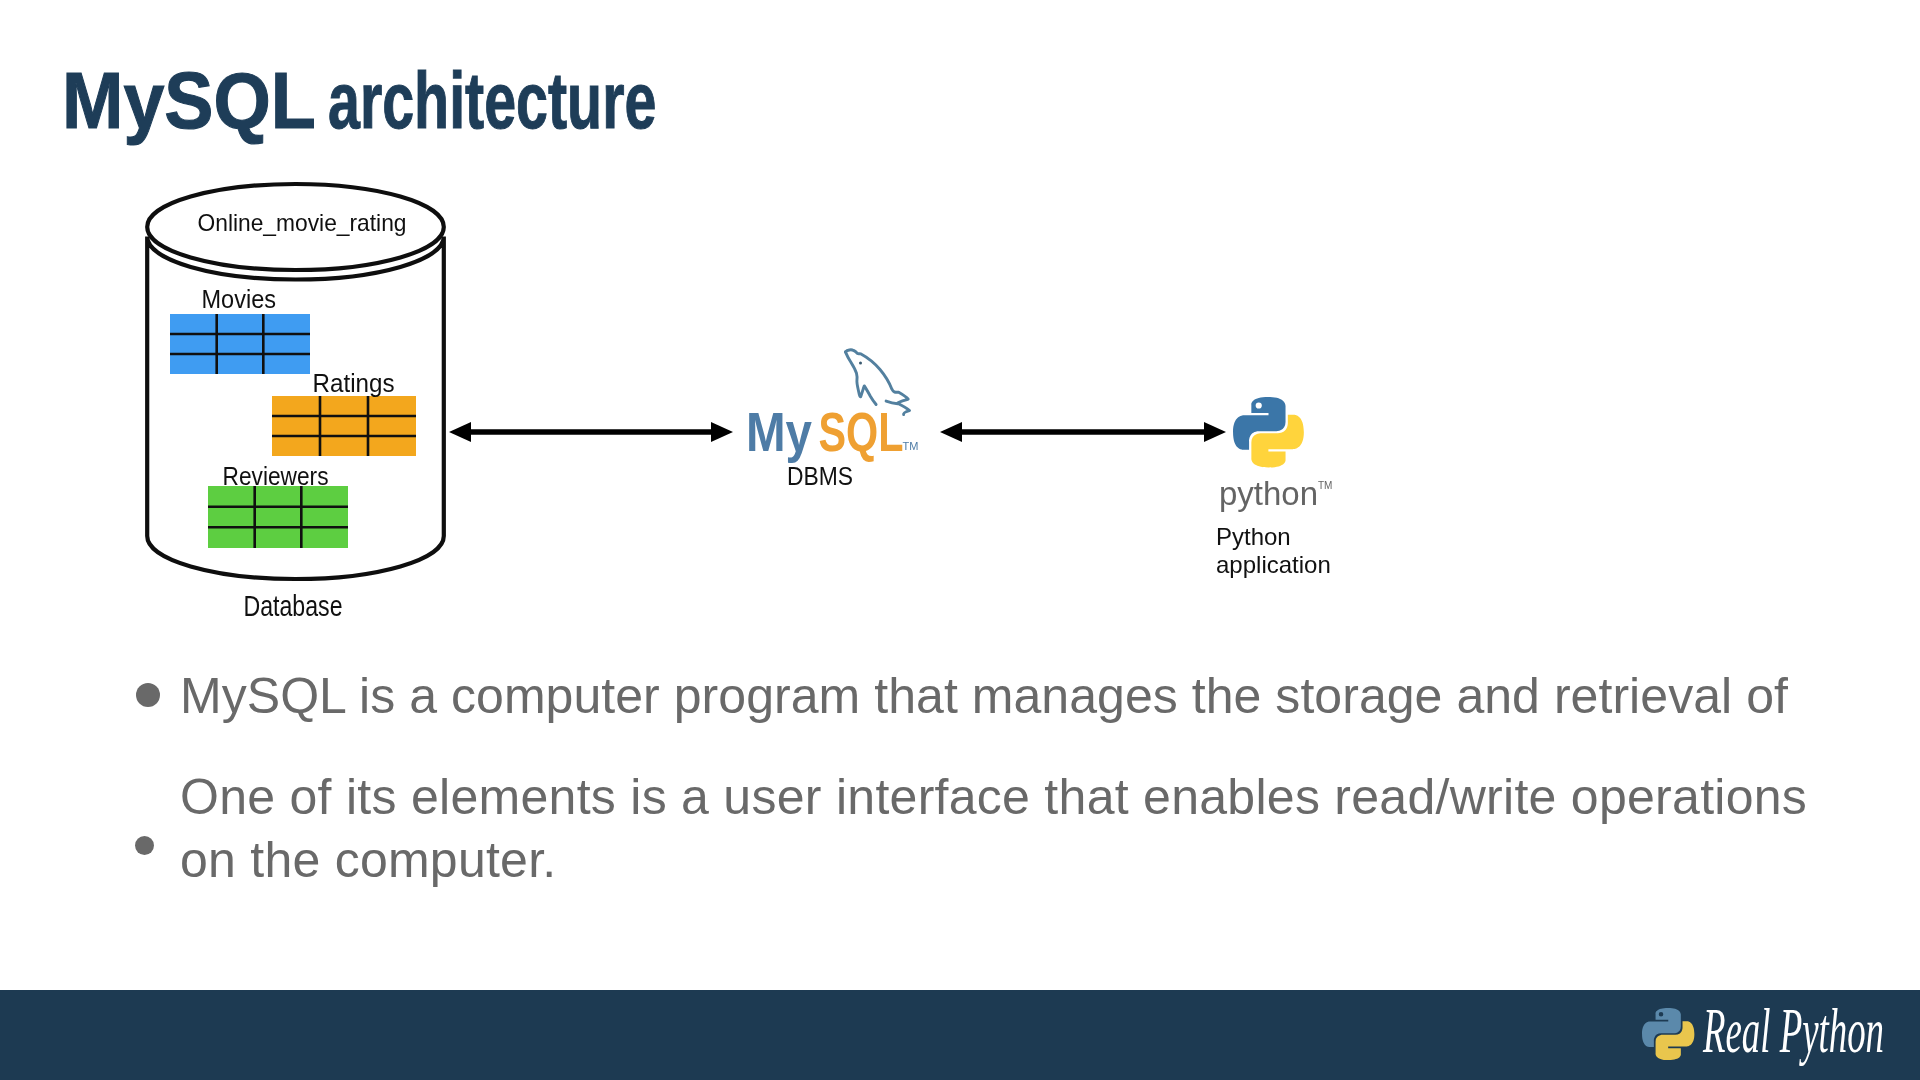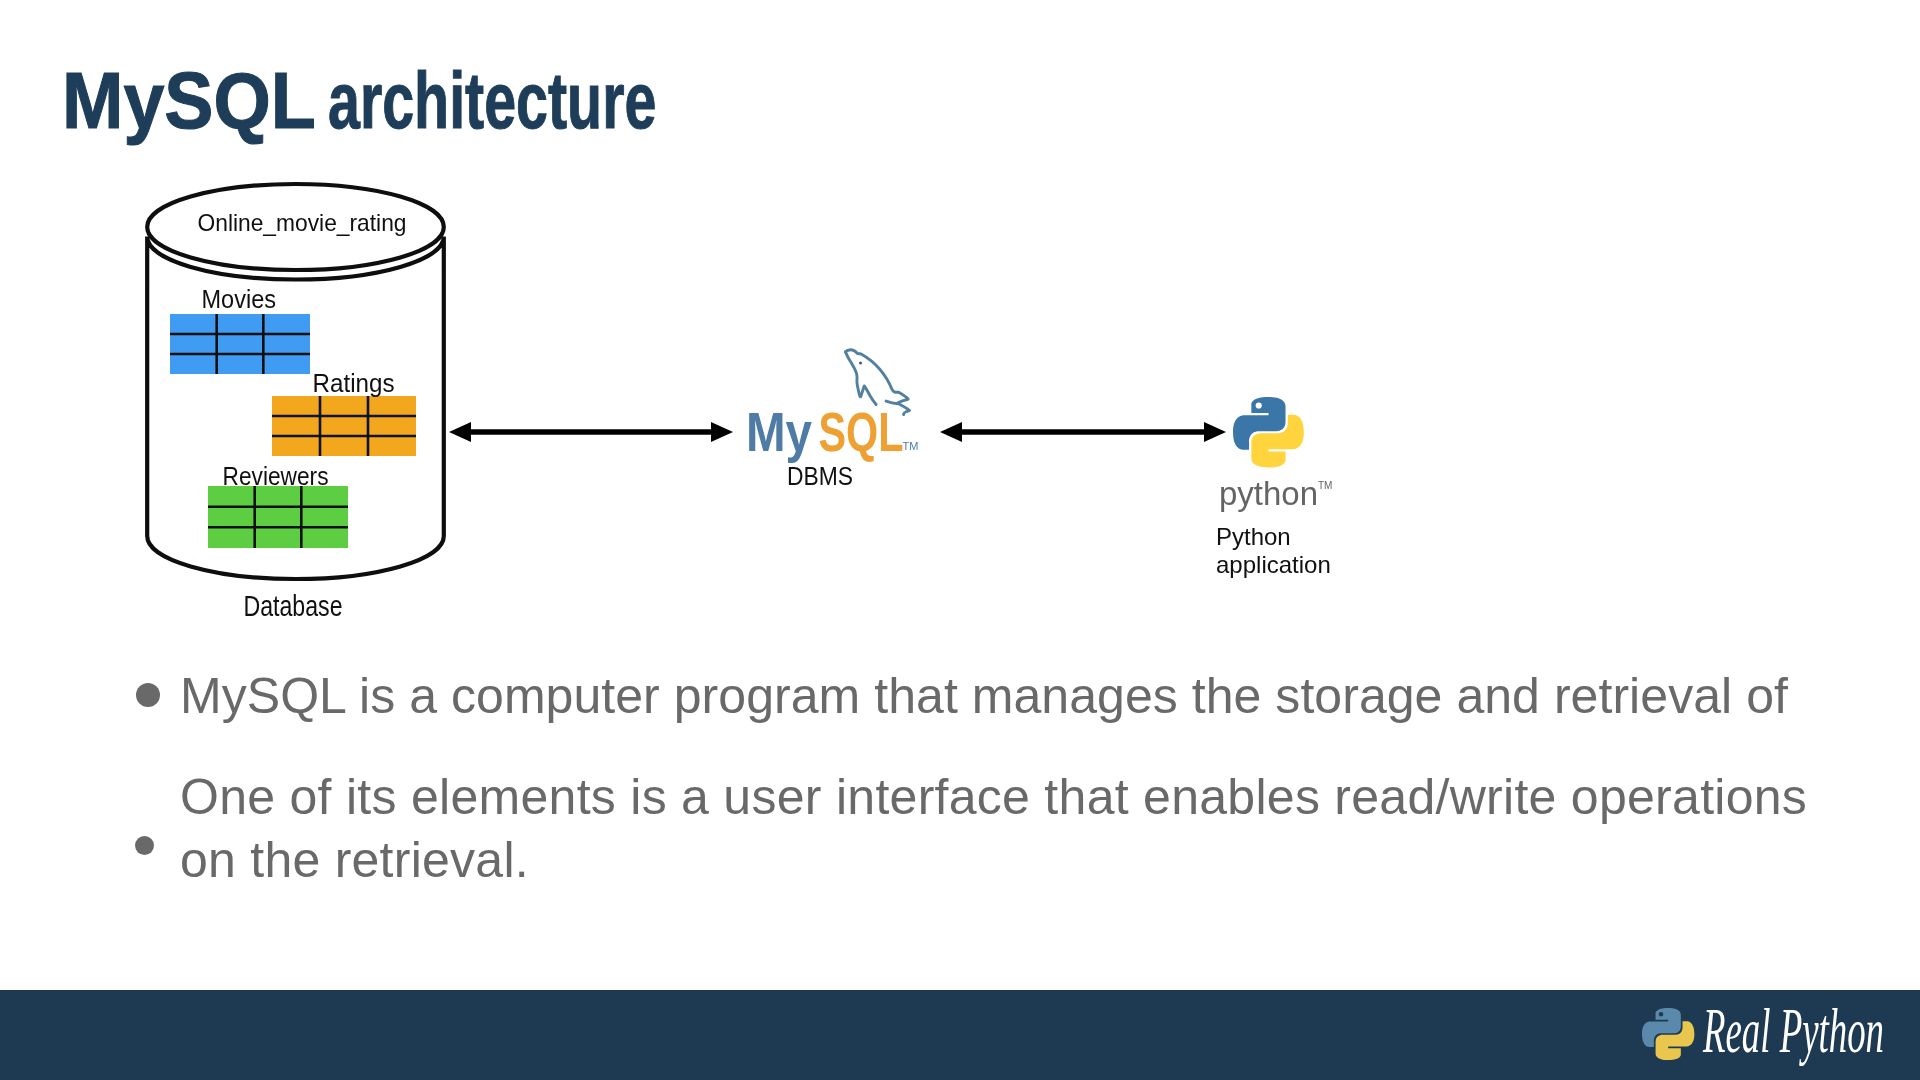--- a/index.html
+++ b/index.html
@@ -91,21 +91,21 @@
     <text x="1219" y="504.5" font-size="33" fill="#646464">python</text>
     <text x="1318" y="489" font-size="10" fill="#646464">TM</text>
     <text x="1216" y="545" font-size="24" fill="#111111">Python</text>
     <text x="1216" y="573" font-size="24" fill="#111111">application</text>
   </g>
 </svg>
 
 <div class="abs dot" style="left:136px;top:682.5px;width:24px;height:24px;"></div>
 <div class="abs bullet" style="left:180px;top:663.7px;"><span style="letter-spacing:0.05px">MySQL is a computer program that manages the storage and retrieval of</span><br></div>
 <div class="abs dot" style="left:134.5px;top:835.8px;width:19px;height:19px;"></div>
-<div class="abs bullet" style="left:180px;top:766px;line-height:63px;"><span style="letter-spacing:0.28px">One of its elements is a user interface that enables read/write operations</span><br><span style="letter-spacing:0.25px">on the retrieval.</span></div>
+<div class="abs bullet" style="left:180px;top:766px;line-height:63px;"><span style="letter-spacing:0.28px">One of its elements is a user interface that enables read/write operations</span><br><span style="letter-spacing:0.25px">on the computer.</span></div>
 
 <div class="abs" id="footer"></div>
 <svg class="abs" style="left:1640px;top:1000px" width="260" height="72" viewBox="0 0 260 72">
   <g transform="translate(2,8) scale(0.205)">
     <path fill="#5b89ab" d="M126.916.072c-64.832 0-60.784 28.115-60.784 28.115l.072 29.128h61.868v8.745H41.631S.145 61.355.145 126.77c0 65.417 36.21 63.097 36.21 63.097h21.61v-30.356s-1.165-36.21 35.632-36.21h61.362s34.475.557 34.475-33.319V33.97S194.67.072 126.916.072zM92.802 19.66a11.12 11.12 0 0 1 11.13 11.13 11.12 11.12 0 0 1-11.13 11.13 11.12 11.12 0 0 1-11.13-11.13 11.12 11.12 0 0 1 11.13-11.13z"></path>
     <path fill="#e9c64d" d="M128.757 254.126c64.832 0 60.784-28.115 60.784-28.115l-.072-29.127H127.6v-8.745h86.441s41.486 4.705 41.486-60.712c0-65.416-36.21-63.096-36.21-63.096h-21.61v30.355s1.165 36.21-35.632 36.21h-61.362s-34.475-.557-34.475 33.32v56.013s-5.235 33.897 62.518 33.897z"></path>
     <path fill="#e9c64d" d="M162.871 234.538a11.12 11.12 0 0 1-11.13-11.13 11.12 11.12 0 0 1 11.13-11.13 11.12 11.12 0 0 1 11.13 11.13 11.12 11.12 0 0 1-11.13 11.13z"></path>
   </g>
   <text x="63" y="52" font-size="63" font-style="italic" font-weight="normal" fill="#ffffff" font-family="Liberation Serif, serif" textLength="181" lengthAdjust="spacingAndGlyphs">Real Python</text>
 </svg>

